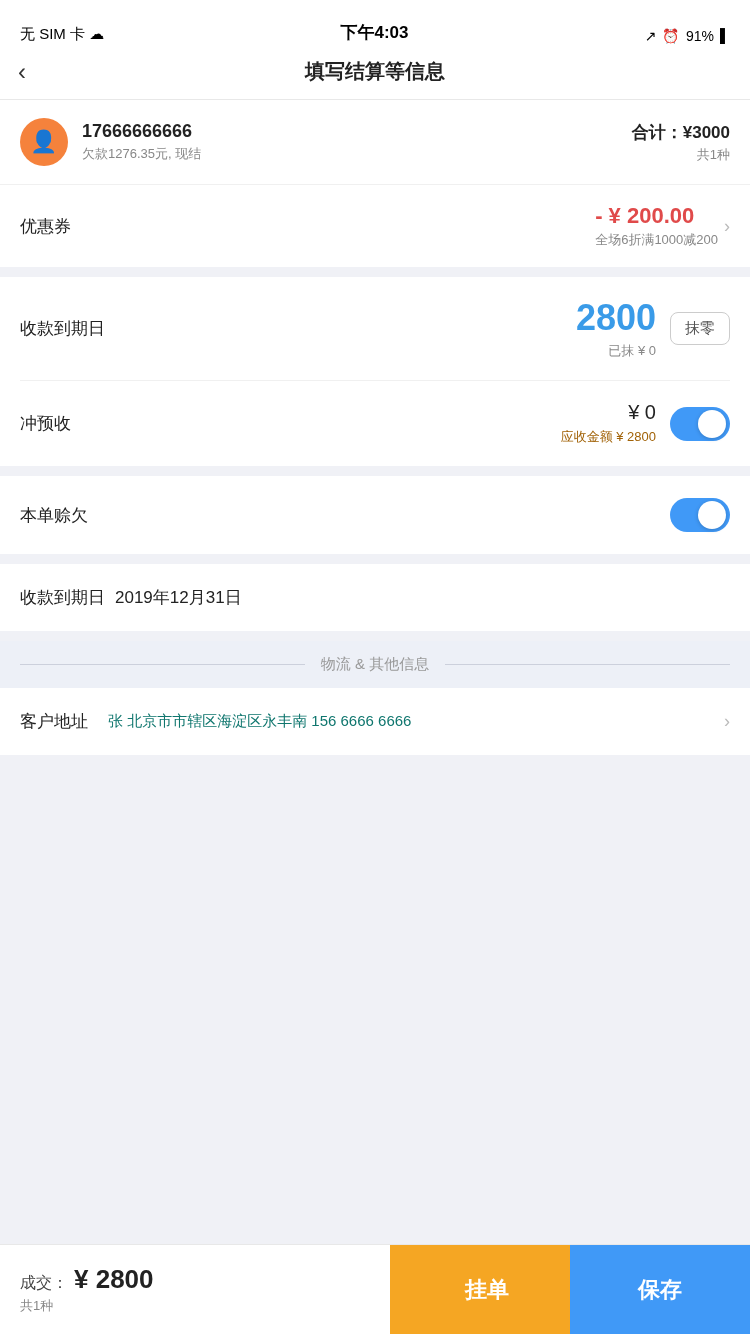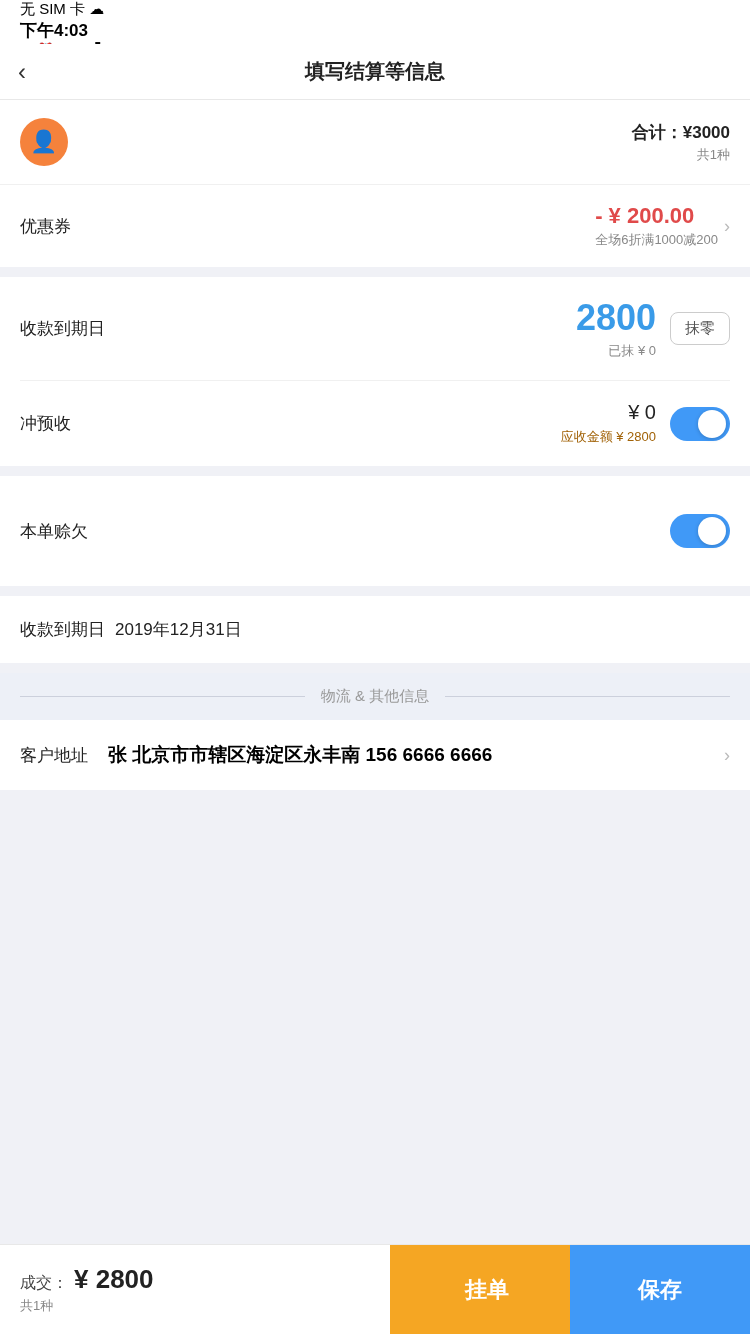--- a/index.html
+++ b/index.html
@@ -11,26 +11,25 @@
       min-height: 1334px;
       position: relative;
       overflow-x: hidden;
     }
 
     
     .status-bar {
       height: 44px;
       background: #fff;
       display: flex;
-      align-items: flex-start;
+      align-items: flex-end;
       justify-content: space-between;
       padding: 0 20px;
       font-size: 15px;
       font-weight: 500;
-      flex-direction: column;
     }
     .status-left { display: flex; align-items: center; gap: 8px; }
     .status-center { font-size: 17px; font-weight: 600; }
     .status-right { display: flex; align-items: center; gap: 6px; font-size: 14px; }
 
     
     .nav-bar {
       height: 56px;
       background: #fff;
       display: flex;
@@ -229,21 +228,21 @@
     }
     .chong-right-inner {
       display: flex;
       align-items: center;
       gap: 14px;
     }
 
     
     .debt-section {
       background: #fff;
-      padding: 16px 20px;
+      padding: 0 20px;
       margin-bottom: 10px;
     }
     .debt-row {
       display: flex;
       align-items: center;
       justify-content: space-between;
       padding: 22px 0;
     }
     .debt-label {
       font-size: 17px;
@@ -304,25 +303,24 @@
       justify-content: space-between;
       padding: 22px 0;
     }
     .address-label {
       font-size: 17px;
       color: #222;
       white-space: nowrap;
       margin-right: 20px;
     }
     .address-value {
-      font-size: 19px;
-      color: #000000;
+      font-size: 15px;
+      color: #0f766e;
       flex: 1;
       text-align: left;
-      font-weight: bold;
     }
 
     
     .gray-spacer {
       background: #f0f1f6;
       height: 60px;
     }
 
     
     .bottom-bar {
@@ -400,20 +398,24 @@
 </div>
 
 <div class="content">
 
   <div class="card">
     <div class="user-info">
       <div class="user-left">
         <div class="avatar">
           <span>👤</span>
         </div>
+        <div>
+          <div class="user-name">17666666666</div>
+          <div class="user-sub">欠款1276.35元, 现结</div>
+        </div>
       </div>
       <div class="user-right">
         <div class="total-value">合计：¥3000</div>
         <div class="total-count">共1种</div>
       </div>
     </div>
 
     <div class="coupon-row">
       <span class="coupon-label">优惠券</span>
       <div class="coupon-right">

